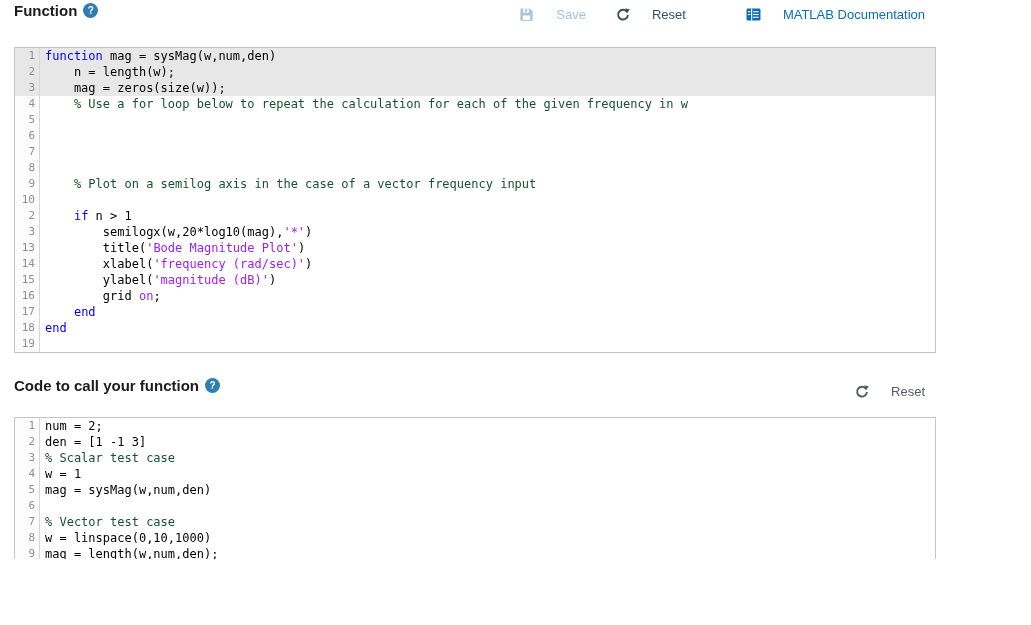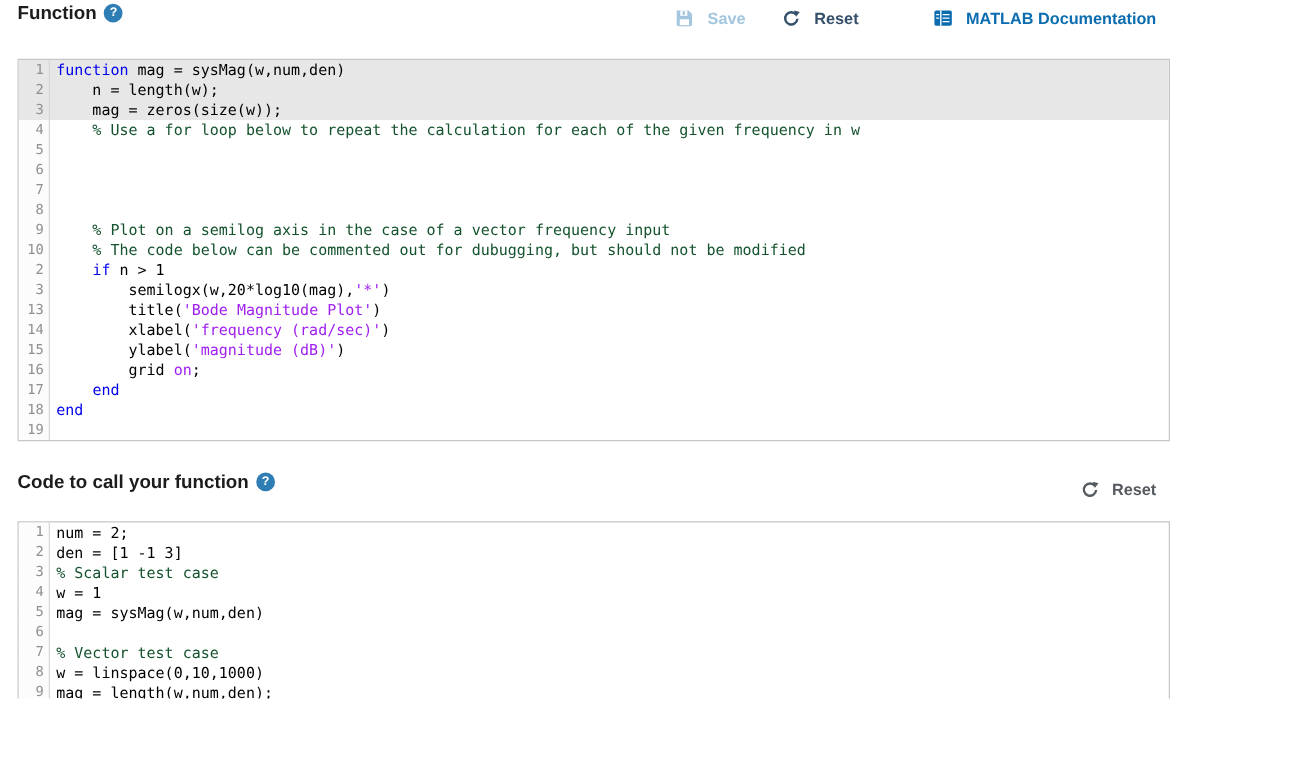--- a/index.html
+++ b/index.html
@@ -10,22 +10,22 @@
   .sec-title{position:absolute;left:14px;font-size:15px;font-weight:bold;color:#1c1c1c;
              display:flex;align-items:center;gap:6px;}
   .help-badge{display:inline-flex;align-items:center;justify-content:center;
               width:15px;height:15px;border-radius:50%;background:#2e7db4;color:#fff;
               font-size:10px;font-weight:bold;font-family:"Liberation Sans",sans-serif;}
   .help-badge.dark{background:#31455a;}
 
   
   .toolbar{position:absolute;top:7px;right:106px;display:flex;gap:30px;align-items:center;
            font-size:13px;}
-  .tb-btn{display:flex;align-items:center;gap:11px;background:none;border:none;padding:0;
-          font-size:13px;font-family:"Liberation Sans",sans-serif;cursor:pointer;font-weight:bold;}
+  .tb-btn{display:flex;align-items:center;gap:22px;background:none;border:none;padding:0;
+          font-size:13px;font-family:"Liberation Sans",sans-serif;cursor:pointer;}
   .tb-btn svg{display:block;}
   .btn-save{color:#a3c6de;}
   .btn-reset-top{color:#35506a;}
   .btn-docs{color:#0b6db0;padding-left:30px;}
   .btn-reset2{color:#555b60;position:absolute;top:384px;right:106px;}
 
   
   .editor{position:absolute;left:14px;width:920px;border:1px solid #c6c6c6;background:#fff;
           font-family:"DejaVu Sans Mono","Liberation Mono",monospace;font-size:12px;}
   #editor1{top:47px;}
@@ -133,21 +133,20 @@
       <div class="code-line">
         <span class="gutter">8</span>
         <span class="code-text"></span>
       </div>
       <div class="code-line">
         <span class="gutter">9</span>
         <span class="code-text"><span class="tok-comment">    % Plot on a semilog axis in the case of a vector frequency input</span></span>
       </div>
       <div class="code-line">
         <span class="gutter">10</span>
-        <span class="code-text"><span class="tok-comment">    % The code below can be commented out for dubugging, but should not be modified</span></span>
       </div>
       <div class="code-line">
         <span class="gutter">2</span>
         <span class="code-text"><span class="tok-plain">    </span><span class="tok-keyword">if</span><span class="tok-plain"> n &gt; 1</span></span>
       </div>
       <div class="code-line">
         <span class="gutter">3</span>
         <span class="code-text"><span class="tok-plain">        semilogx(w,20*log10(mag),</span><span class="tok-string">'*'</span><span class="tok-plain">)</span></span>
       </div>
       <div class="code-line">

